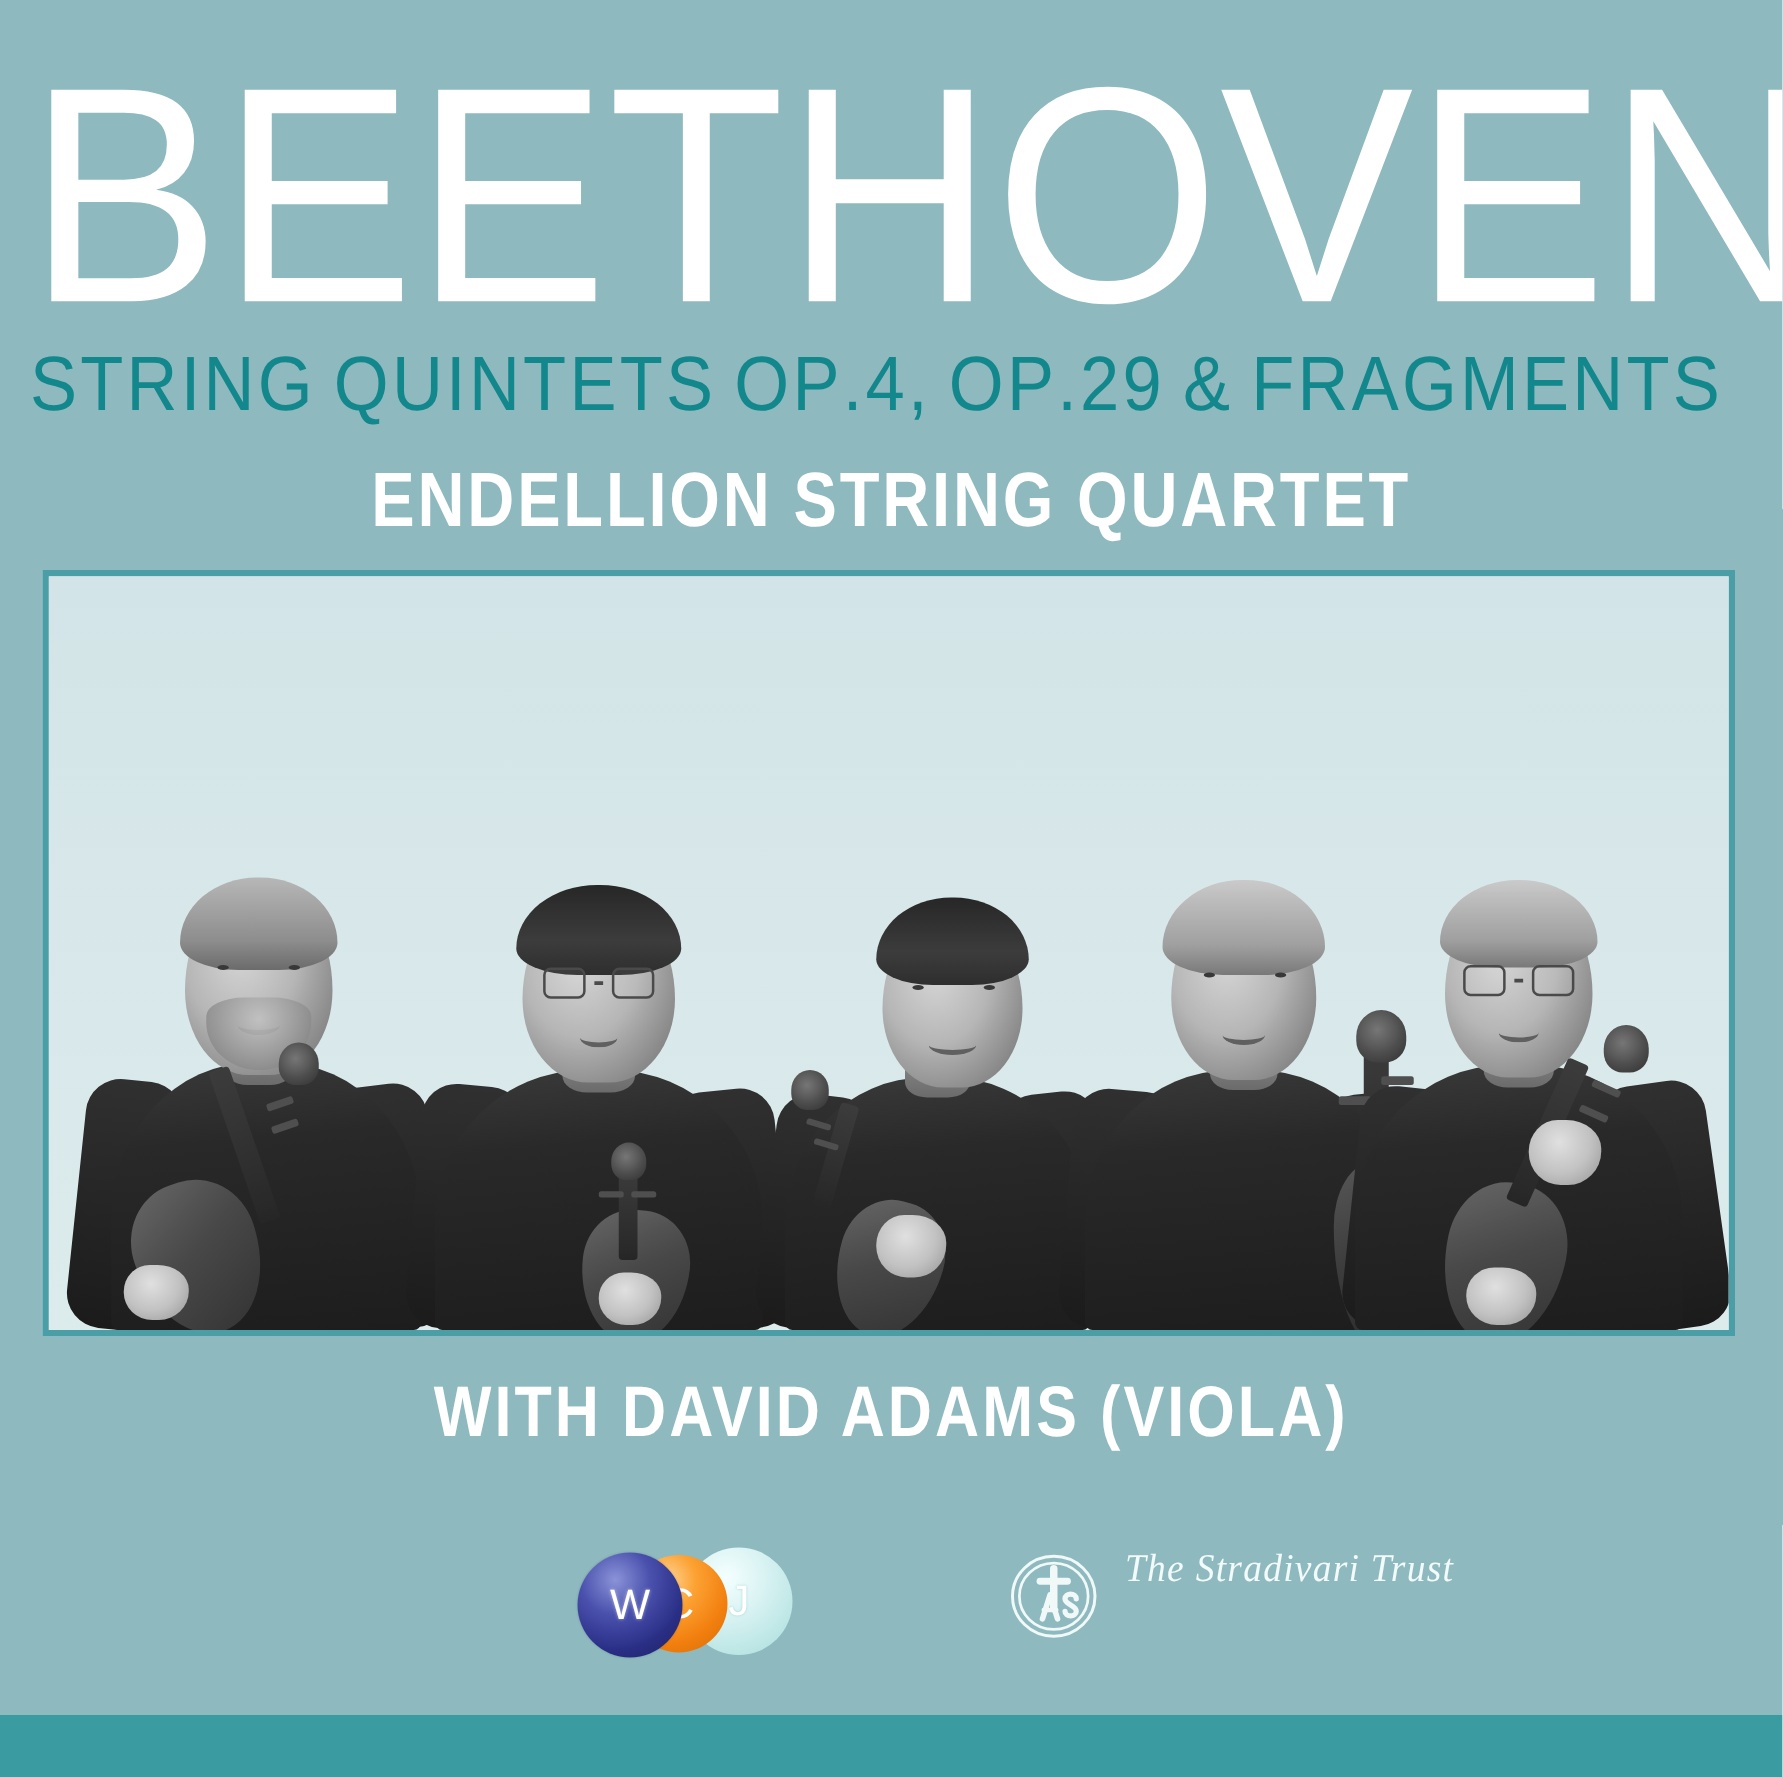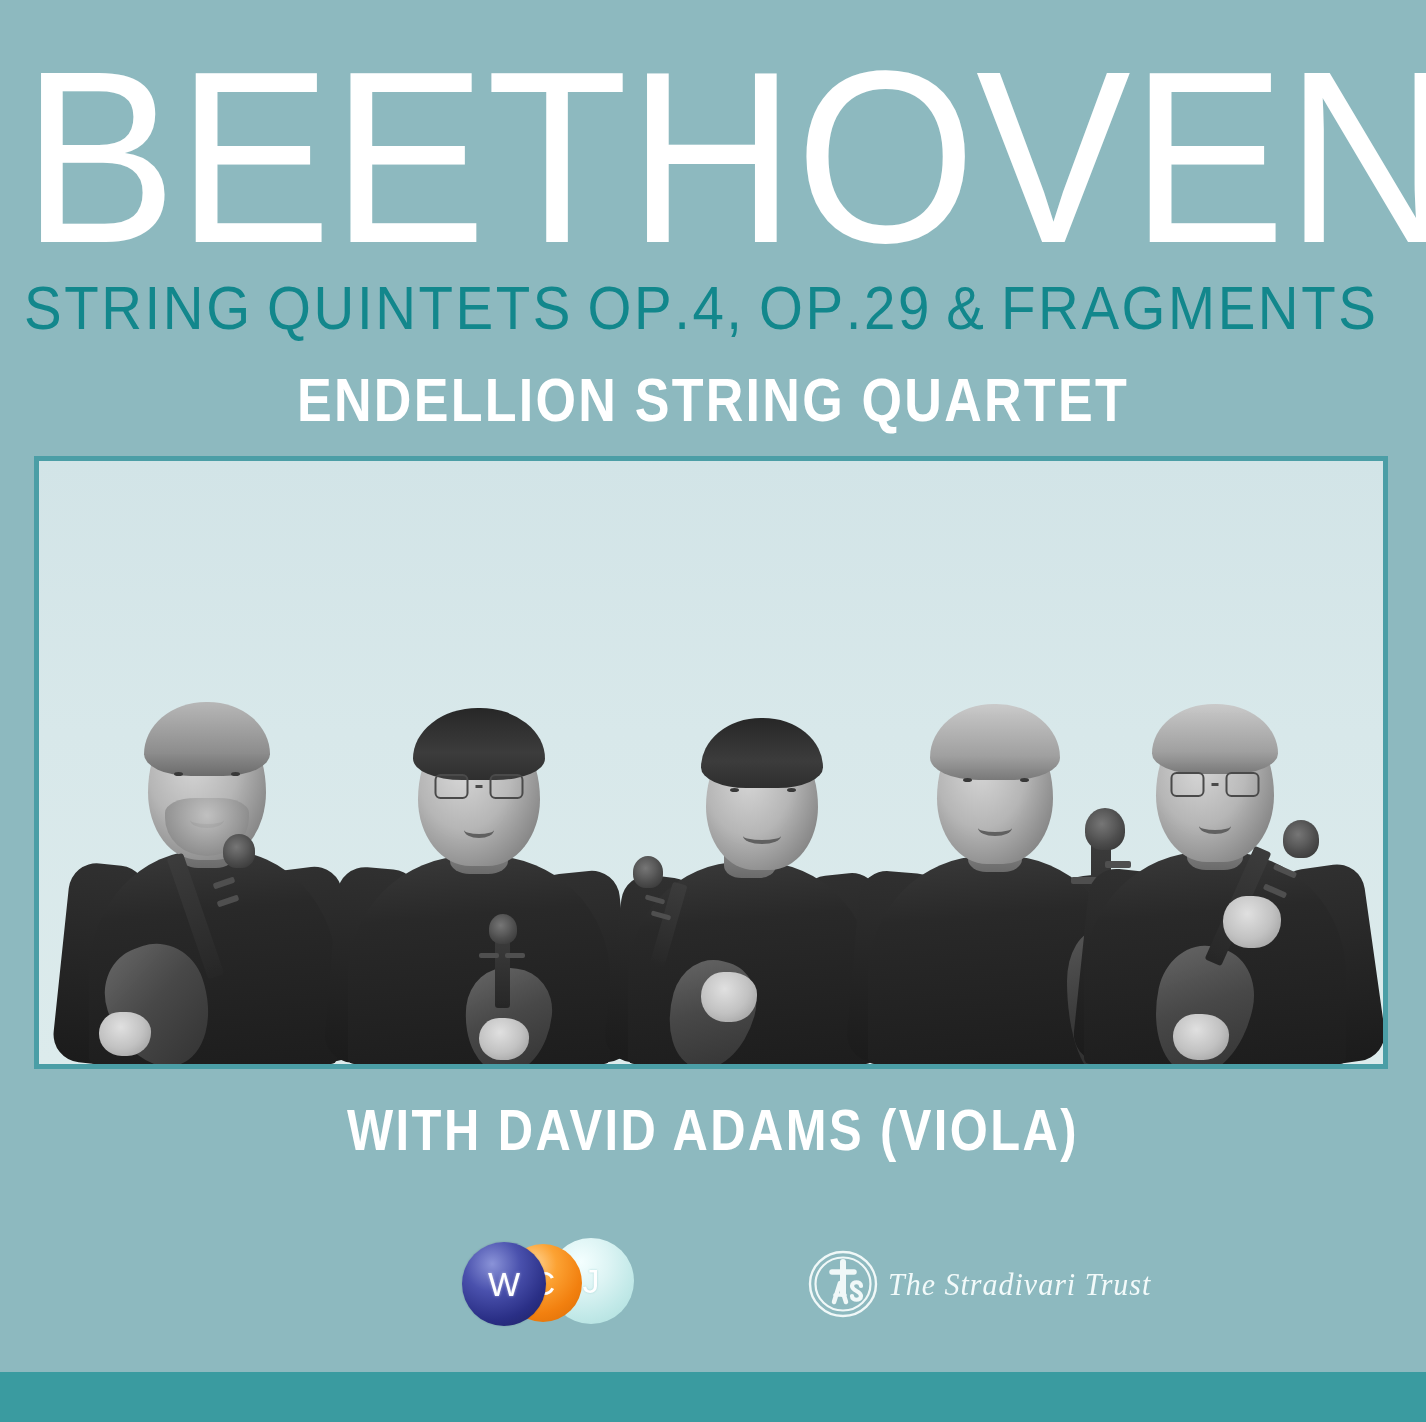--- a/index.html
+++ b/index.html
@@ -273,22 +273,22 @@
   #sph-c span { color: #ffffff; }
   #sph-j span { color: #ffffff; text-shadow: 0 0 2px rgba(120,190,190,0.6); }
 
   #strad-logo {
     position: absolute;
     left: 804px;
     top: 6px;
     width: 380px;
     height: 92px;
     display: flex;
-    align-items: center;
-    gap: 6px;
+    align-items: flex-start;
+    gap: 18px;
   }
   #strad-mark {
     position: relative;
     width: 78px;
     height: 78px;
     flex: none;
   }
   #strad-name {
     color: #f2fafa;
     font-family: "Liberation Serif", serif;

